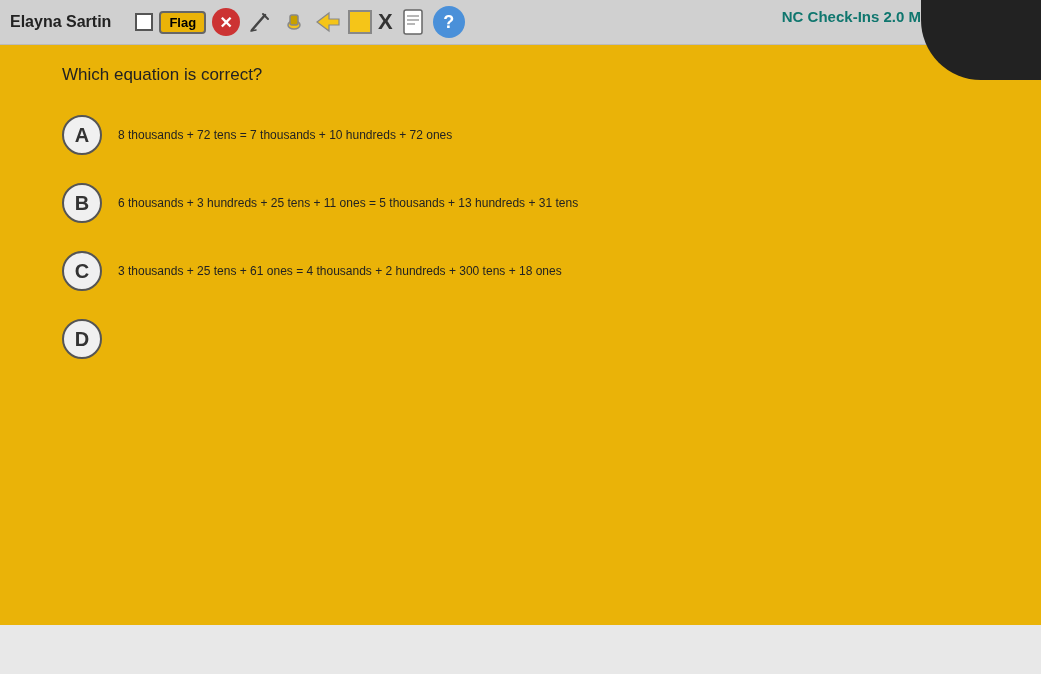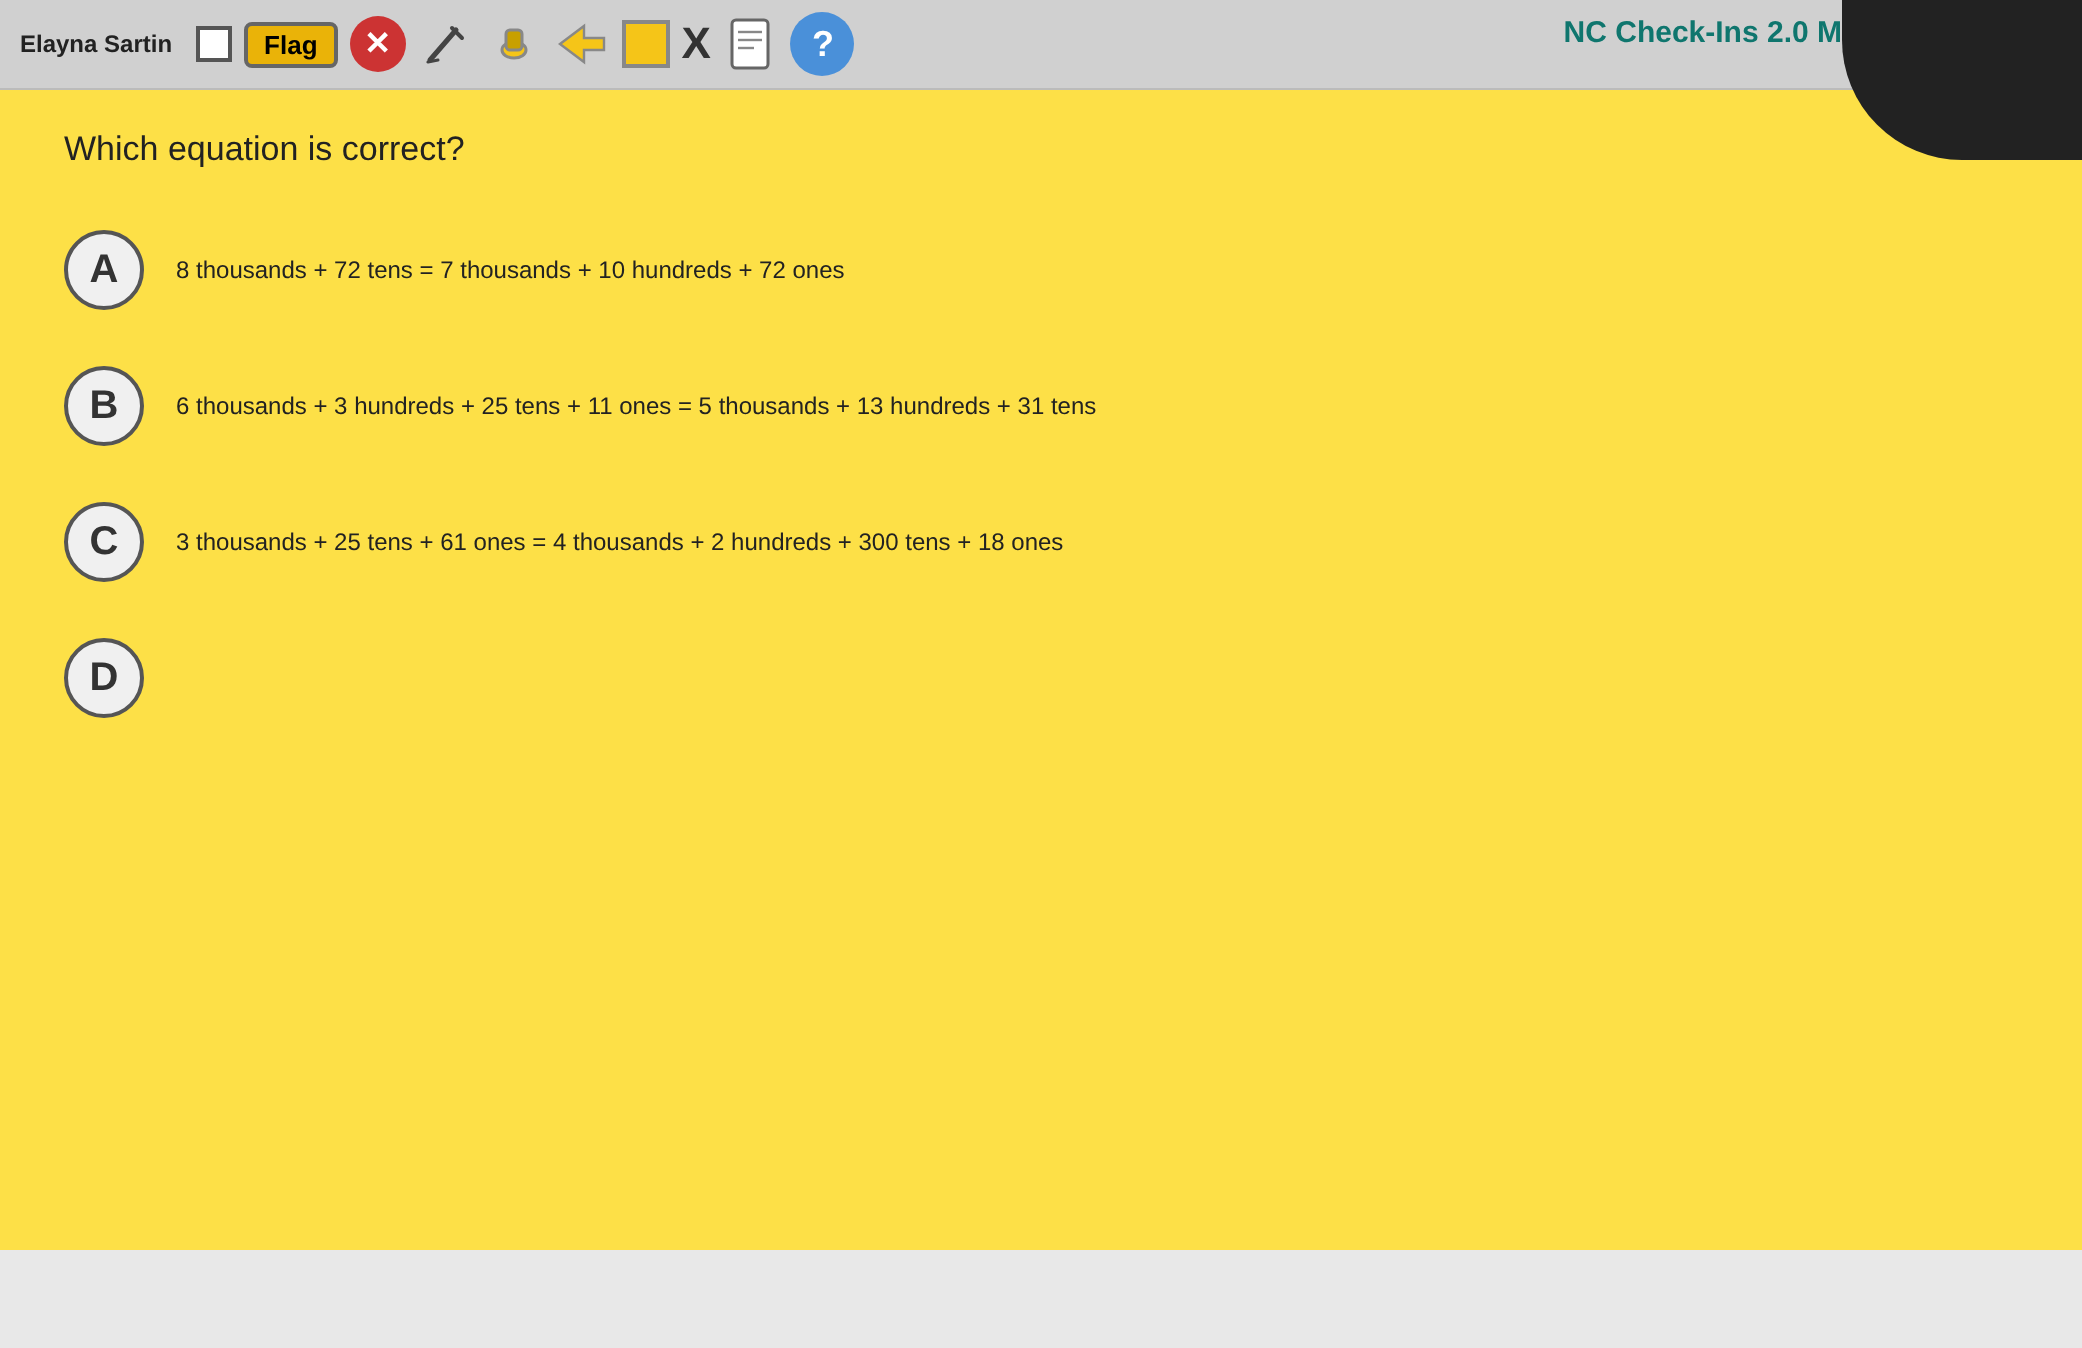--- a/index.html
+++ b/index.html
@@ -16,24 +16,24 @@
     .top-bar {
       display: flex;
       align-items: center;
       padding: 6px 10px;
       background: #d0d0d0;
       border-bottom: 1px solid #bbb;
       position: relative;
     }
 
     .user-name {
-      font-size: 12px;
+      font-size: 16px;
       font-weight: bold;
       color: #222;
-      margin-right: 12px;
+      margin-right: 24px;
     }
 
     .toolbar {
       display: flex;
       align-items: center;
       gap: 6px;
       flex: 1;
     }
 
     .checkbox-icon {
@@ -120,22 +120,22 @@
       position: absolute;
       top: 0;
       right: 0;
       width: 120px;
       height: 80px;
       background: #222;
       border-bottom-left-radius: 60px;
     }
 
     .main-content {
-      padding: 20px 32px;
-      background: #fde047;
+      padding: 20px 62px;
+      background: #eab308;
       min-height: 580px;
     }
 
     .question-label {
       font-size: 17px;
       color: #222;
       margin-bottom: 30px;
       font-weight: normal;
     }
 

